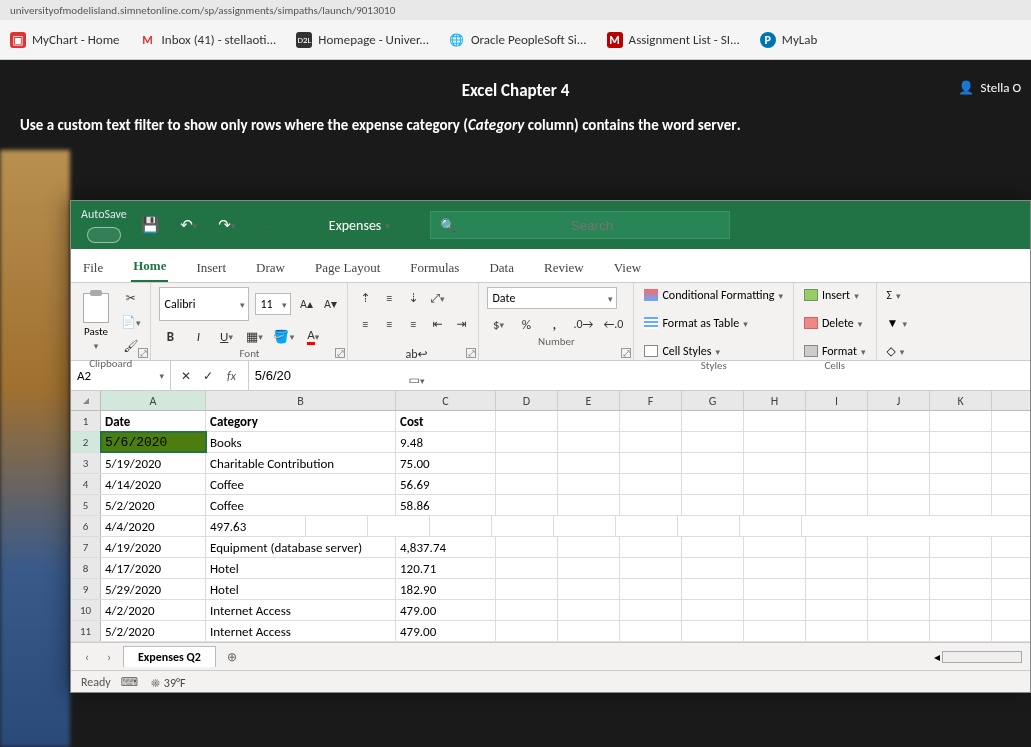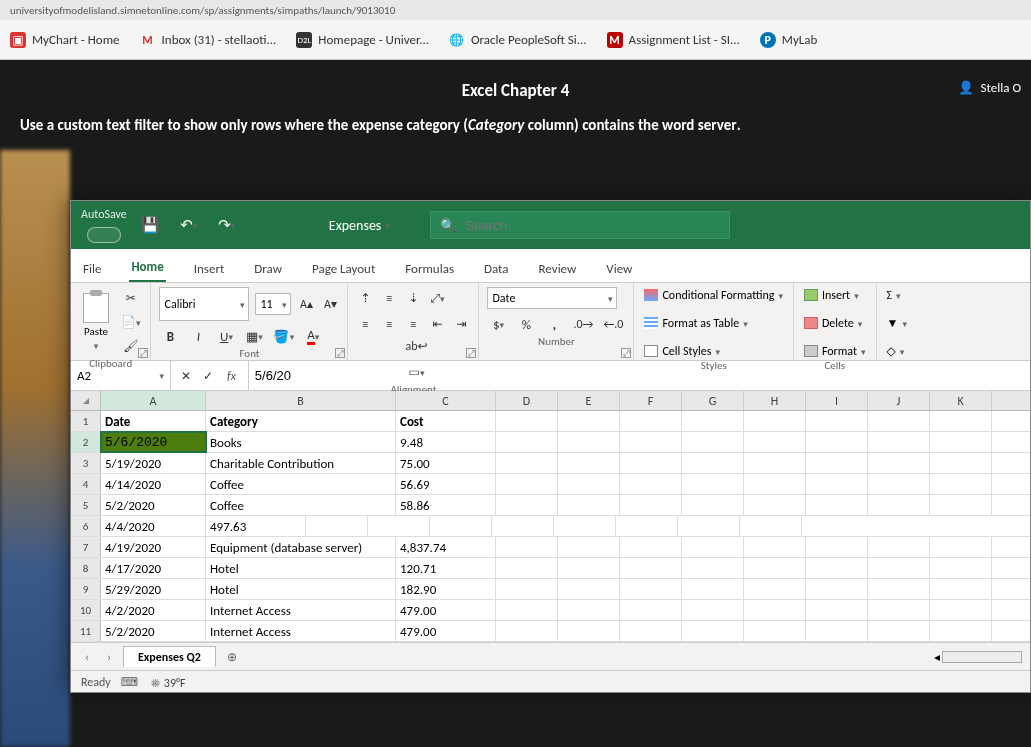--- a/index.html
+++ b/index.html
@@ -51,23 +51,23 @@
   .instruction { font-size:15px; font-weight:600; line-height:1.4;}
   .instruction .italic { font-style:italic; font-weight:600;}
   
   .excel-window { position:absolute; left:70px; top:200px; right:0; background:#fff; border:1px solid #888; box-shadow: -4px -2px 20px rgba(0,0,0,0.4);}
   .excel-titlebar { height:48px; background:#217346; display:flex; align-items:center; padding:0 10px; gap:10px; color:#fff;}
   .autosave { font-size:12px; opacity:0.85; display:flex; align-items:center; gap:6px;flex-direction:column;}
   .autosave-pill { width:34px; height:16px; border:1px solid rgba(255,255,255,0.6); border-radius:8px; display:inline-block; position:relative; background:rgba(255,255,255,0.1);}
   .qat-btn { color:#fff; width:28px; height:28px; display:flex; align-items:center; justify-content:center; font-size:15px;}
   .workbook-name { flex:0 0 auto; margin-left:40px; margin-right:30px; font-size:14px; display:flex; align-items:center; gap:4px;}
   .search-box { flex:0 0 300px; background:#2a8556; height:28px; display:flex; align-items:center; padding:0 10px; gap:8px; font-size:13px; color:#d0e8da; border:1px solid #3a9566;}
-  .search-box input { background:transparent; border:none; color:#d0e8da; outline:none; width:100%;}
+  .search-box input { background:transparent; border:none; color:#d0e8da; outline:none; width:100%;text-align:center;}
   .excel-tabs { height:34px; background:#fff; display:flex; align-items:end; padding:0 10px; gap:26px; font-size:13px; border-bottom:1px solid #ccc;}
-  .excel-tabs .etab { padding:6px 2px; color:#444;}
+  .excel-tabs .etab { padding:6px 2px; color:#444;font-family:Liberation Serif, serif;}
   .excel-tabs .etab.active { color:#217346; border-bottom:2px solid #217346; font-weight:600;}
   .ribbon { background:#f3f2f1; border-bottom:1px solid #ccc; display:flex; height:78px;}
   .ribbon-group { border-right:1px solid #d6d6d6; padding:4px 8px 0 8px; display:flex; flex-direction:column; justify-content:space-between; position:relative;}
   .ribbon-group-label { font-size:11px; color:#666; text-align:center; padding-bottom:20px;}
   .ribbon-row { display:flex; align-items:center; gap:6px;}
   .ribbon-btn { min-width:22px; height:22px; display:flex; align-items:center; justify-content:center; font-size:13px; color:#333; padding:0 2px;}
   .ribbon-btn.small { min-width:18px; font-size:12px;}
   .paste-big { display:flex; flex-direction:column; align-items:center; font-size:11px; gap:2px; padding:2px 4px;}
   .clipboard-icon { width:26px; height:30px; border:1px solid #aaa; background:#fff; position:relative;}
   .clipboard-icon::before { content:""; position:absolute; top:-4px; left:6px; width:12px; height:6px; background:#aaa; border-radius:2px;}
@@ -124,21 +124,21 @@
   <span>universityofmodelisland.simnetonline.com/sp/assignments/simpaths/launch/9013010</span>
 </div>
 
 <div class="tab-strip">
   <div class="tab">
       <span class="icon-box icon-red">▣</span>
       <span>MyChart - Home</span>
     </div>
   <div class="tab">
       <span class="icon-box icon-gmail">M</span>
-      <span>Inbox (31) - stellaoti...</span>
+      <span>Inbox (41) - stellaoti...</span>
     </div>
   <div class="tab">
       <span class="icon-box icon-d2l">D2L</span>
       <span>Homepage - Univer...</span>
     </div>
   <div class="tab">
       <span class="icon-box icon-globe">🌐</span>
       <span>Oracle PeopleSoft Si...</span>
     </div>
   <div class="tab">
@@ -264,21 +264,21 @@
           <div class="ribbon-btn small">⤢<span class="carets">▾</span></div>
         </div>
         <div class="ribbon-row">
           <div class="ribbon-btn small">≡</div>
           <div class="ribbon-btn small">≡</div>
           <div class="ribbon-btn small">≡</div>
           <div class="ribbon-btn small">⇤</div>
           <div class="ribbon-btn small">⇥</div>
         </div>
       </div>
-      <div style="display:flex;flex-direction:column;gap:4px;margin-left:6px;">
+      <div style="display:flex;flex-direction:column;gap:4px;margin-left:6px;margin-top:8px;">
         <div class="ribbon-btn small">ab↩</div>
         <div class="ribbon-btn small">▭<span class="carets">▾</span></div>
       </div>
       <div class="ribbon-group-label">Alignment</div>
       <div class="launcher">⤢</div>
     </div>
 
     <div class="ribbon-group">
       <div style="display:flex;flex-direction:column;gap:4px;">
         <div class="number-select">

